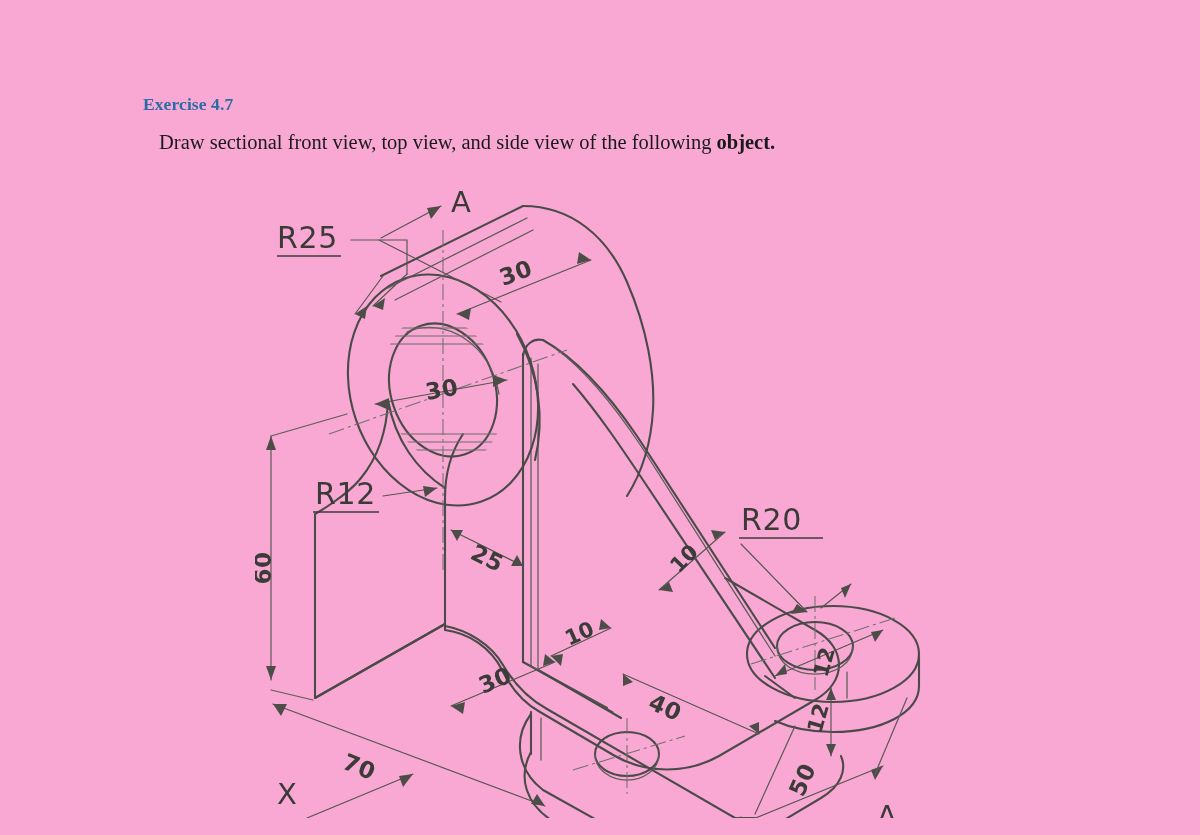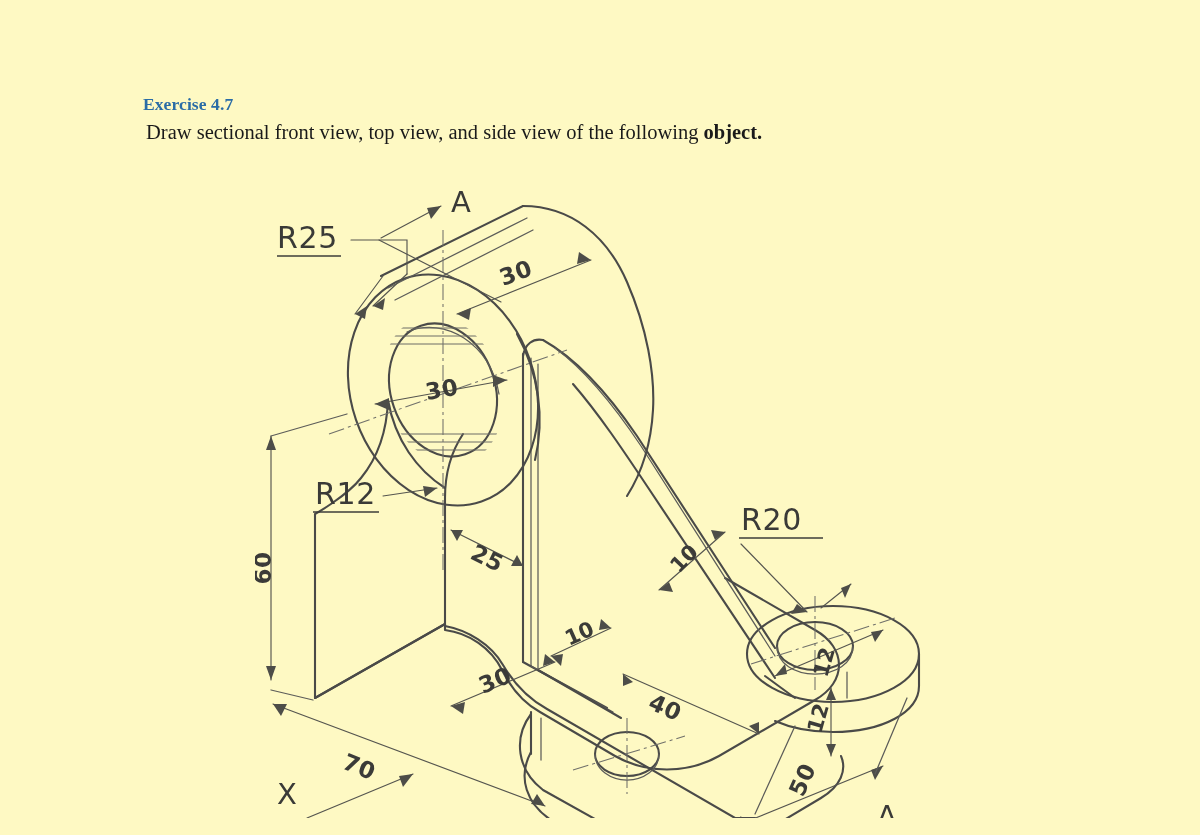--- a/index.html
+++ b/index.html
@@ -12,21 +12,21 @@
     height: 835px;
     position: relative;
     font-family: "Liberation Serif", serif;
     overflow: hidden;
   }
   #page {
     position: absolute;
     left: 0; top: 0;
     width: 1200px;
     height: 835px;
-    background: #fef9c3;
+    background: #f9a8d4;
   }
   #header {
     position: absolute;
     left: 143px;
     top: 95px;
     width: 900px;
   }
   #ex-title {
     font-family: "Liberation Serif", serif;
     font-weight: bold;
@@ -35,21 +35,21 @@
     letter-spacing: 0.1px;
     line-height: 1.1;
     margin: 0 0 6px 0;
   }
   #ex-instruction {
     font-family: "Liberation Serif", serif;
     font-weight: normal;
     font-size: 20.5px;
     color: #1a1a1a;
     line-height: 1.2;
-    margin: 3px;
+    margin: 16px;
     white-space: nowrap;
   }
   #ex-instruction .bold-tail {
     font-weight: bold;
   }
   #drawing-wrap {
     position: absolute;
     left: 255px;
     top: 178px;
     width: 680px;

